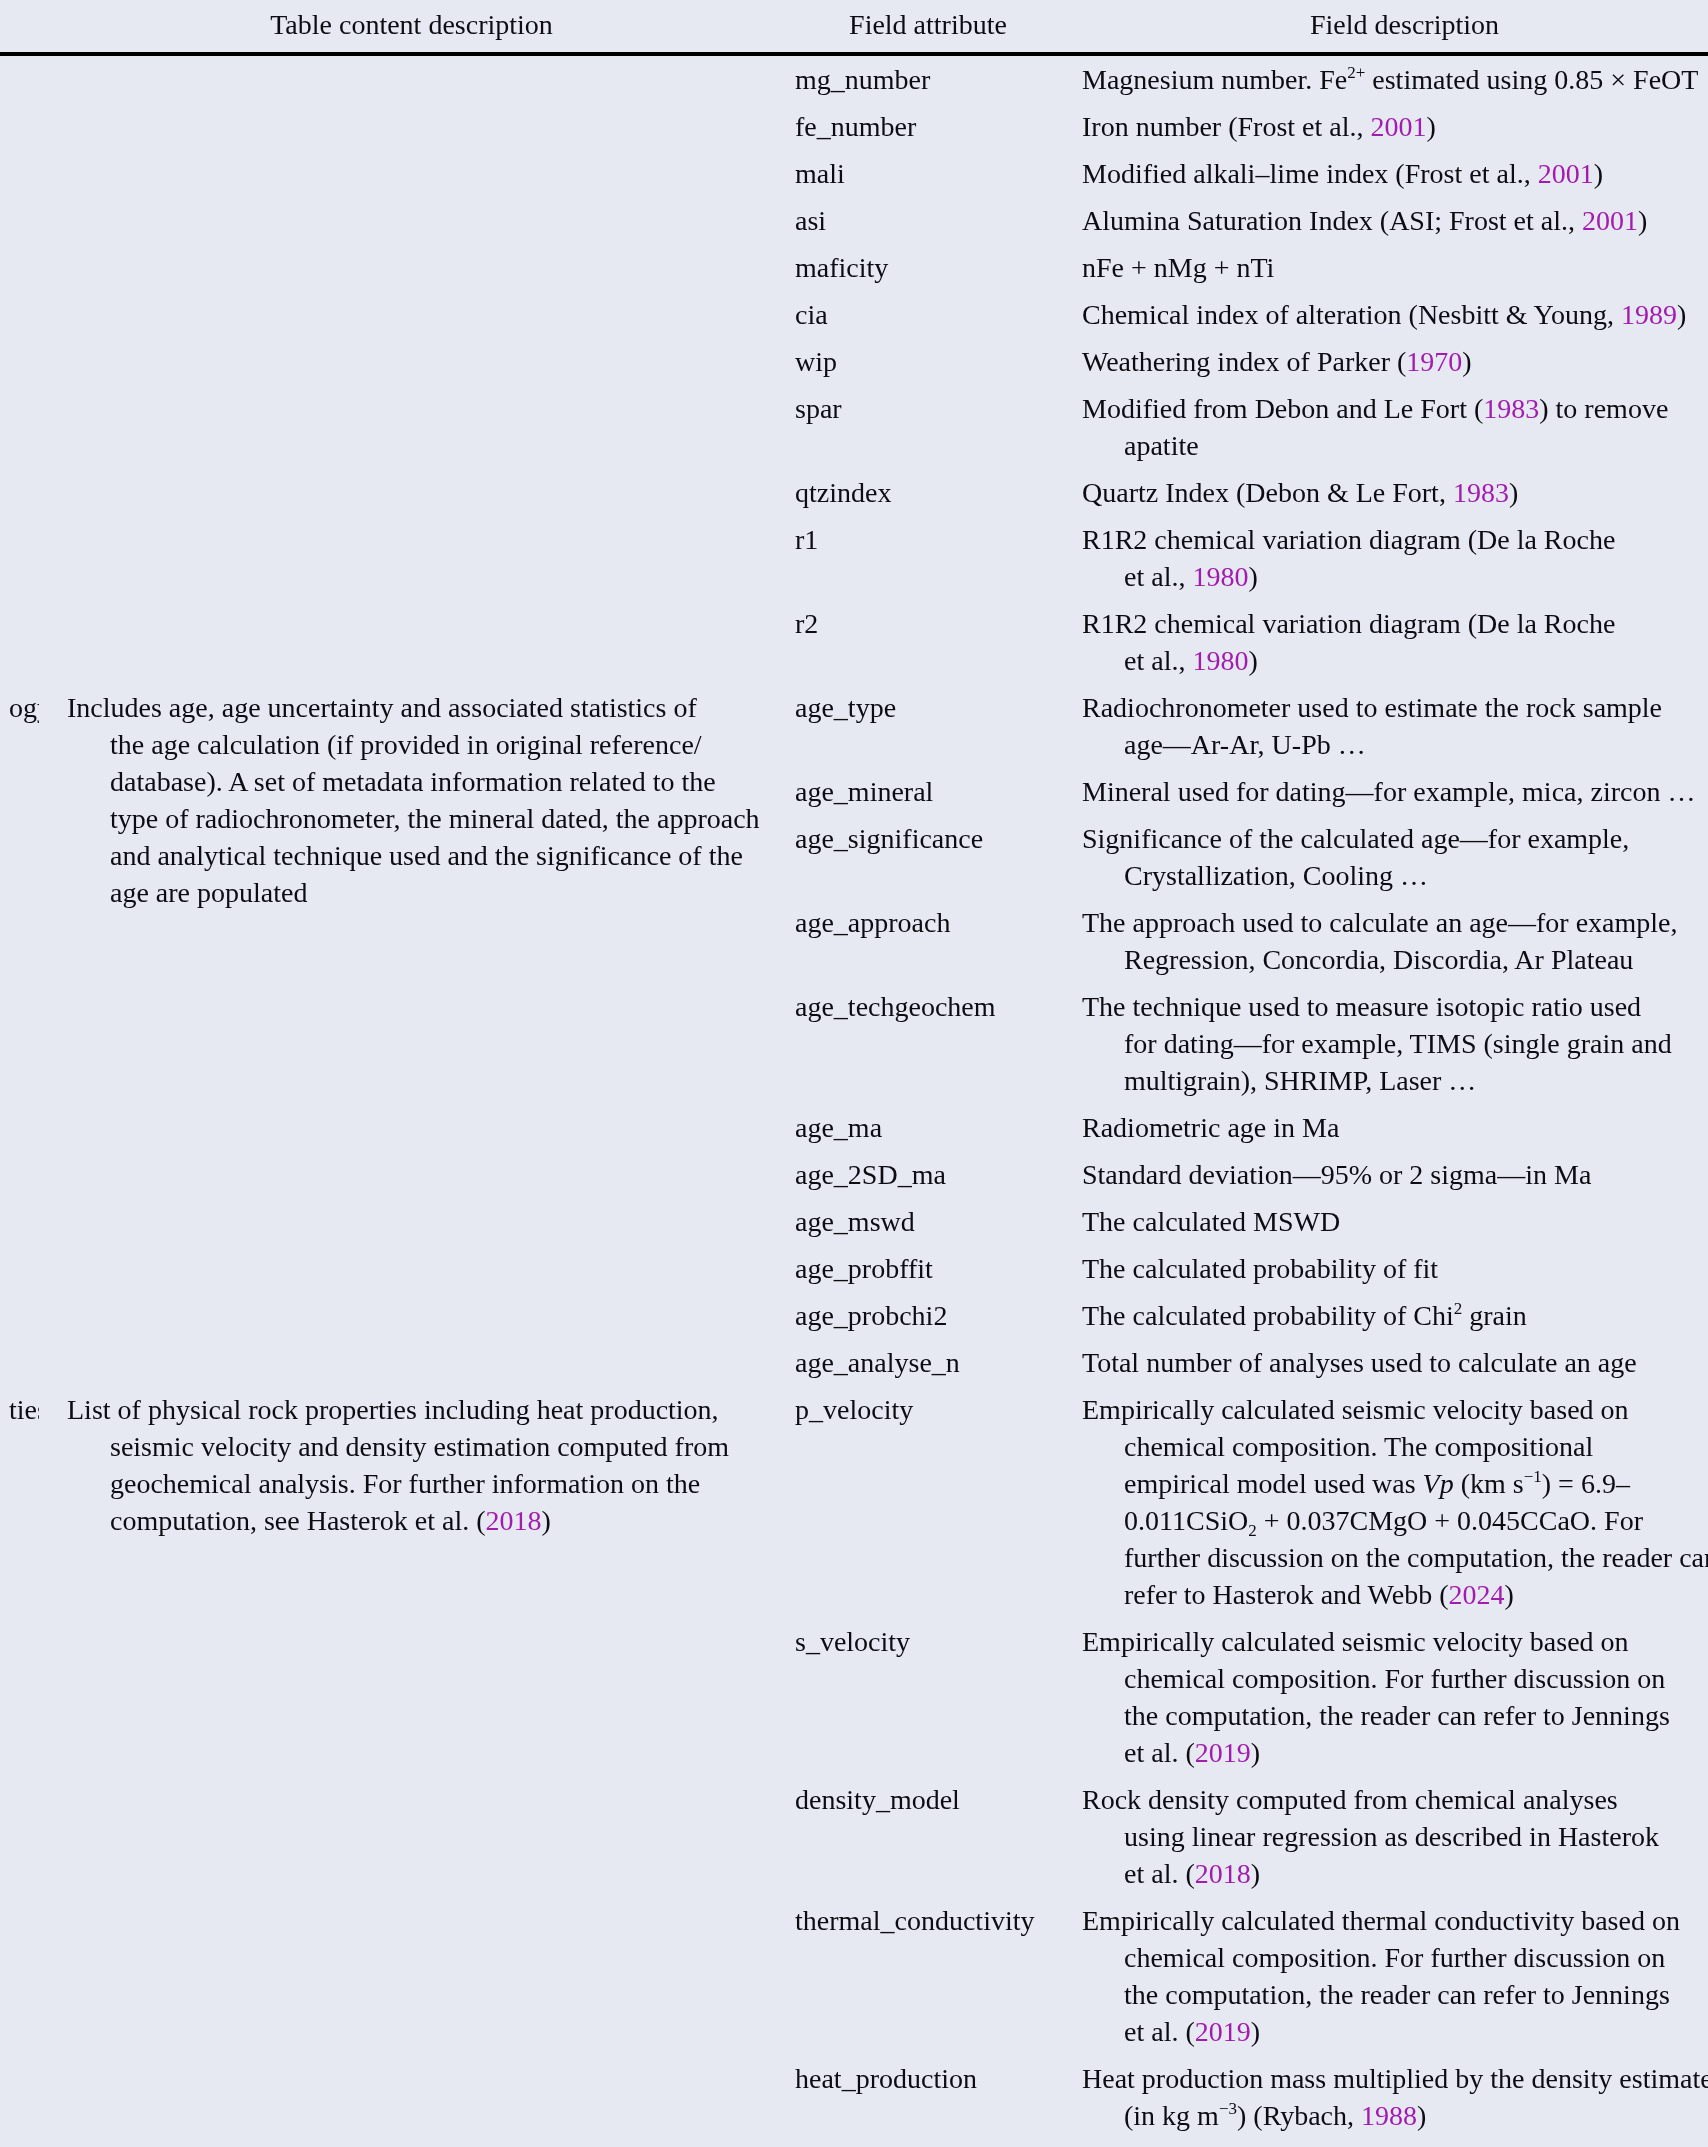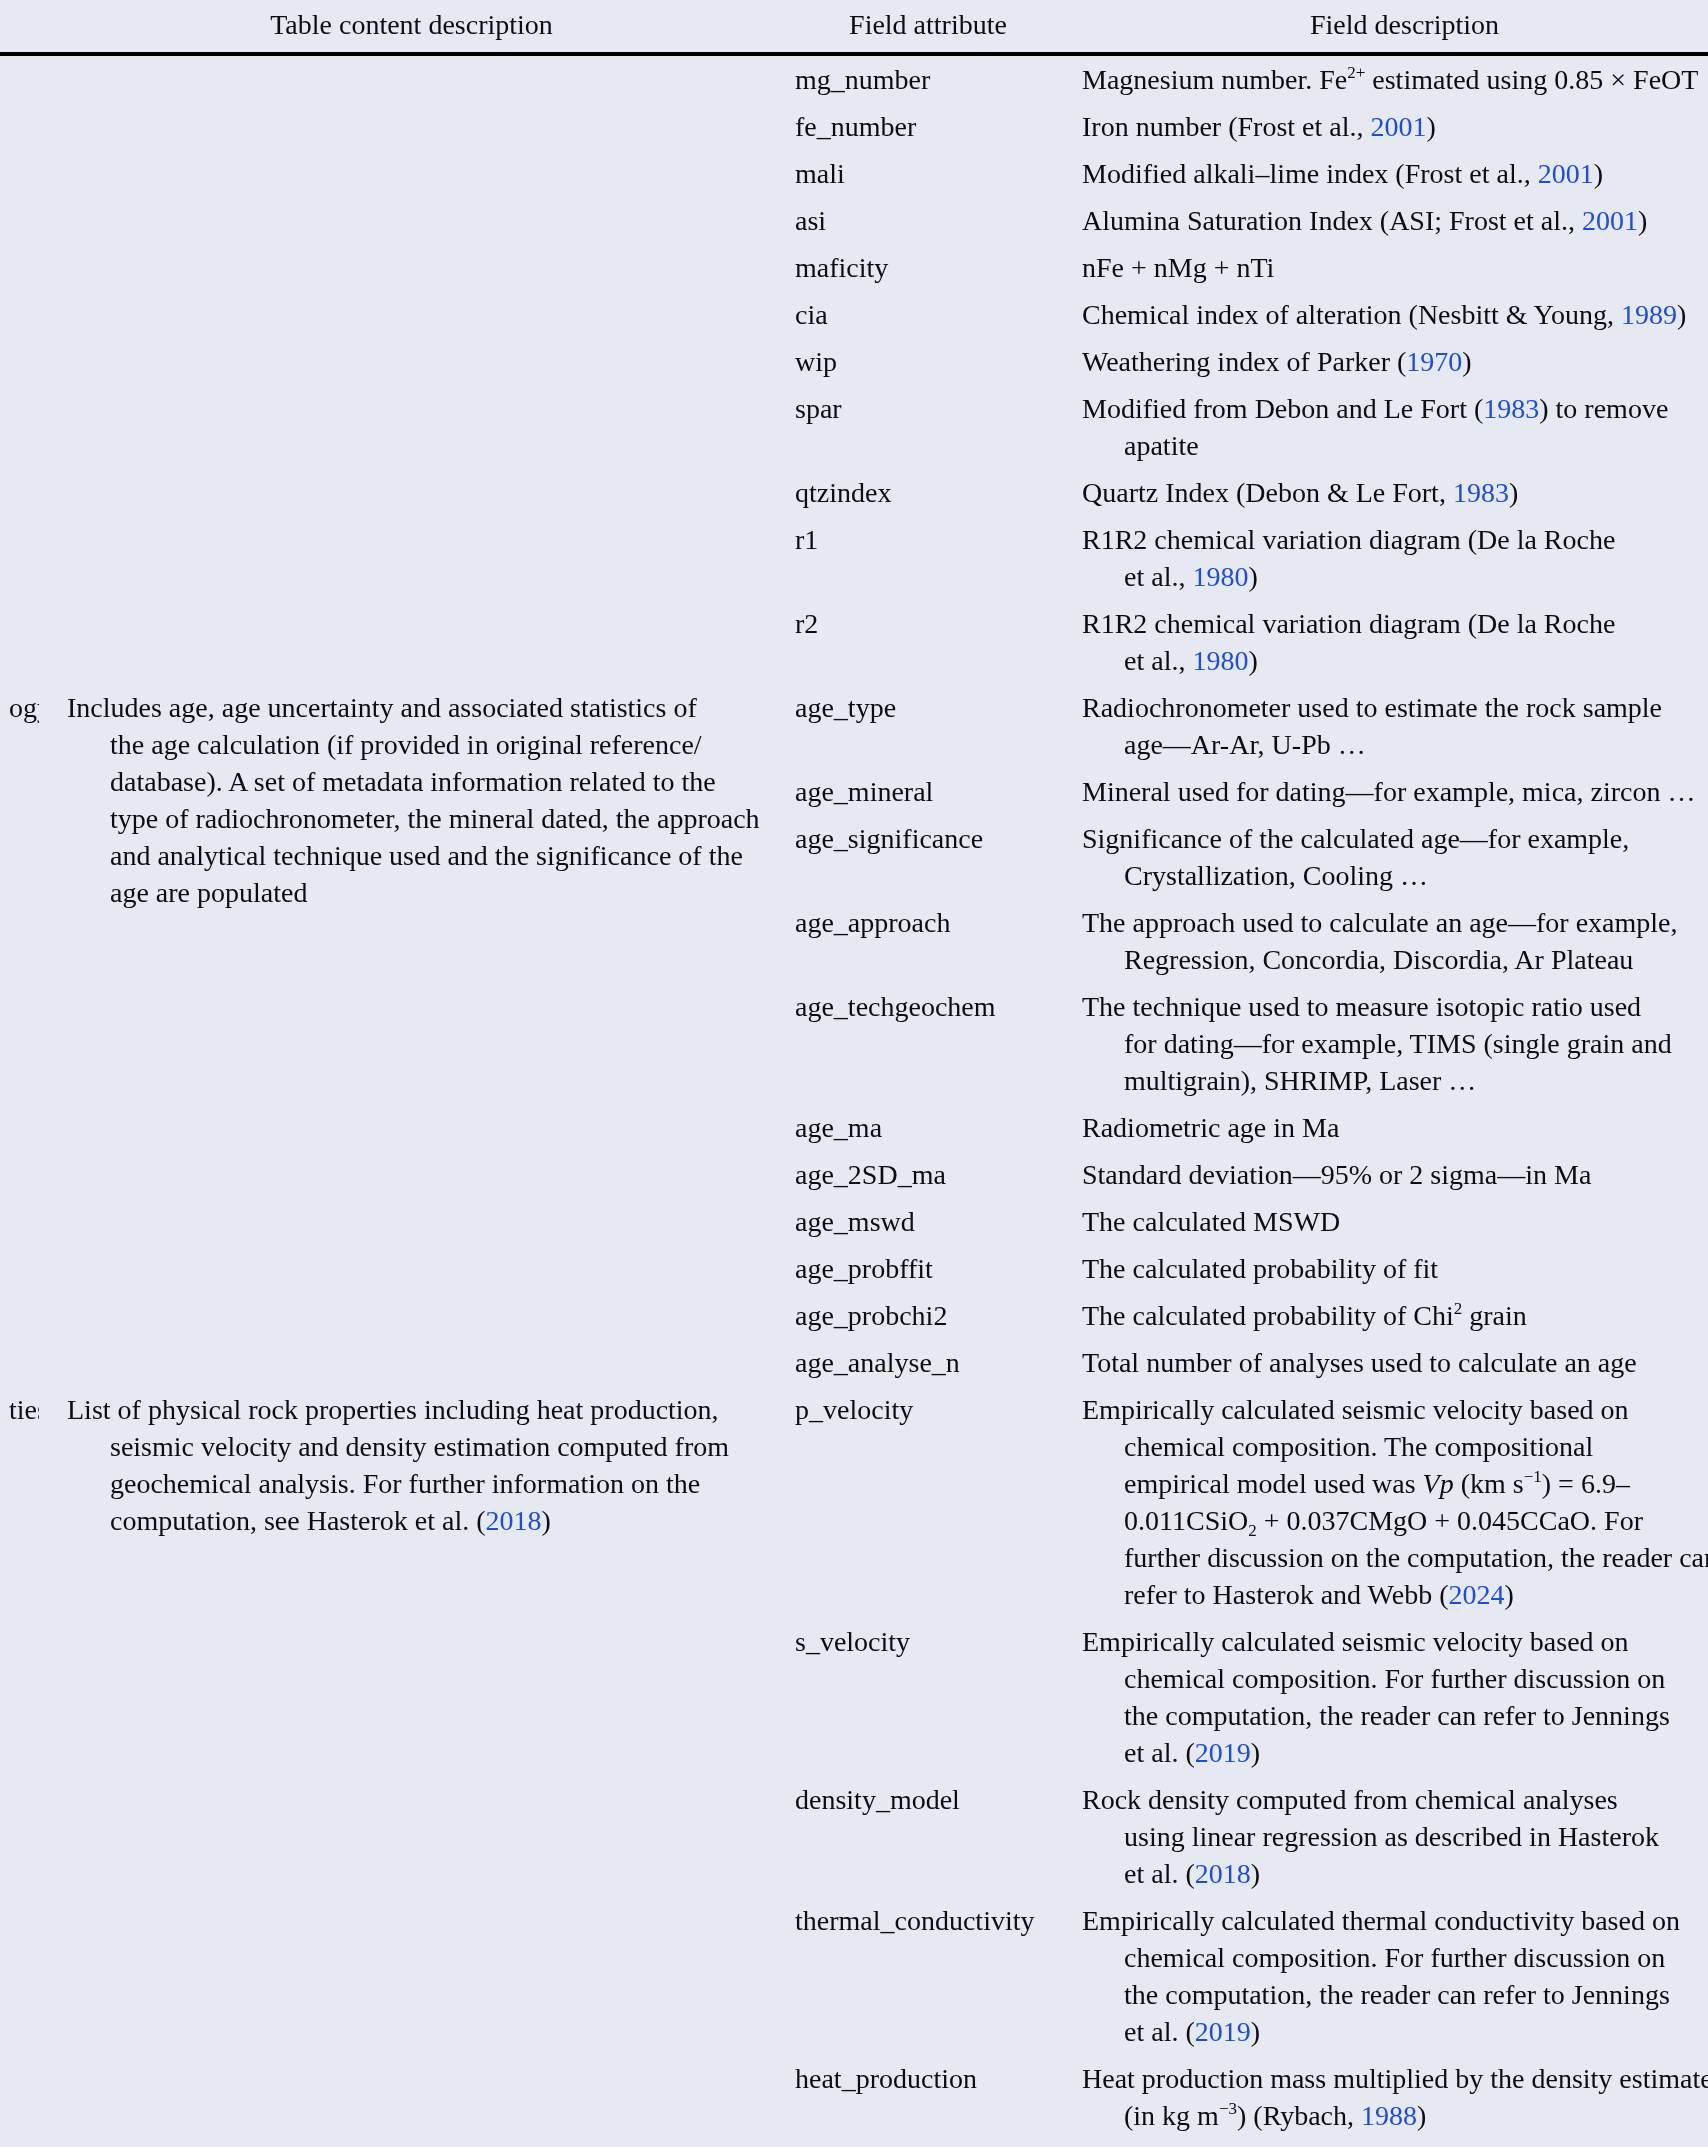--- a/index.html
+++ b/index.html
@@ -37,21 +37,21 @@
     padding: 5px 0;
     line-height: 37px;
   }
   td.label { padding-left: 9px; overflow: hidden; margin-left: 38px; }
   td.sdesc { padding-left: 28px; font-family: Liberation Serif, serif; }
   td.attr  { padding-left: 11px; white-space: nowrap; }
   td.fdesc { padding-left: 10px; }
   .ln { white-space: nowrap; }
   td.fdesc .ln + .ln { padding-left: 42px; }
   td.sdesc .ln + .ln { padding-left: 43px; }
-  .yr { color: #1d4ed8; }
+  .yr { color: #a21caf; }
   sup, sub { line-height: 0; font-size: 17px; }
   sup { vertical-align: 11px; }
   sub { vertical-align: -5.9px; }
   i { font-style: italic; }
 </style>
 </head>
 <body>
 
 <table>
   <colgroup>

